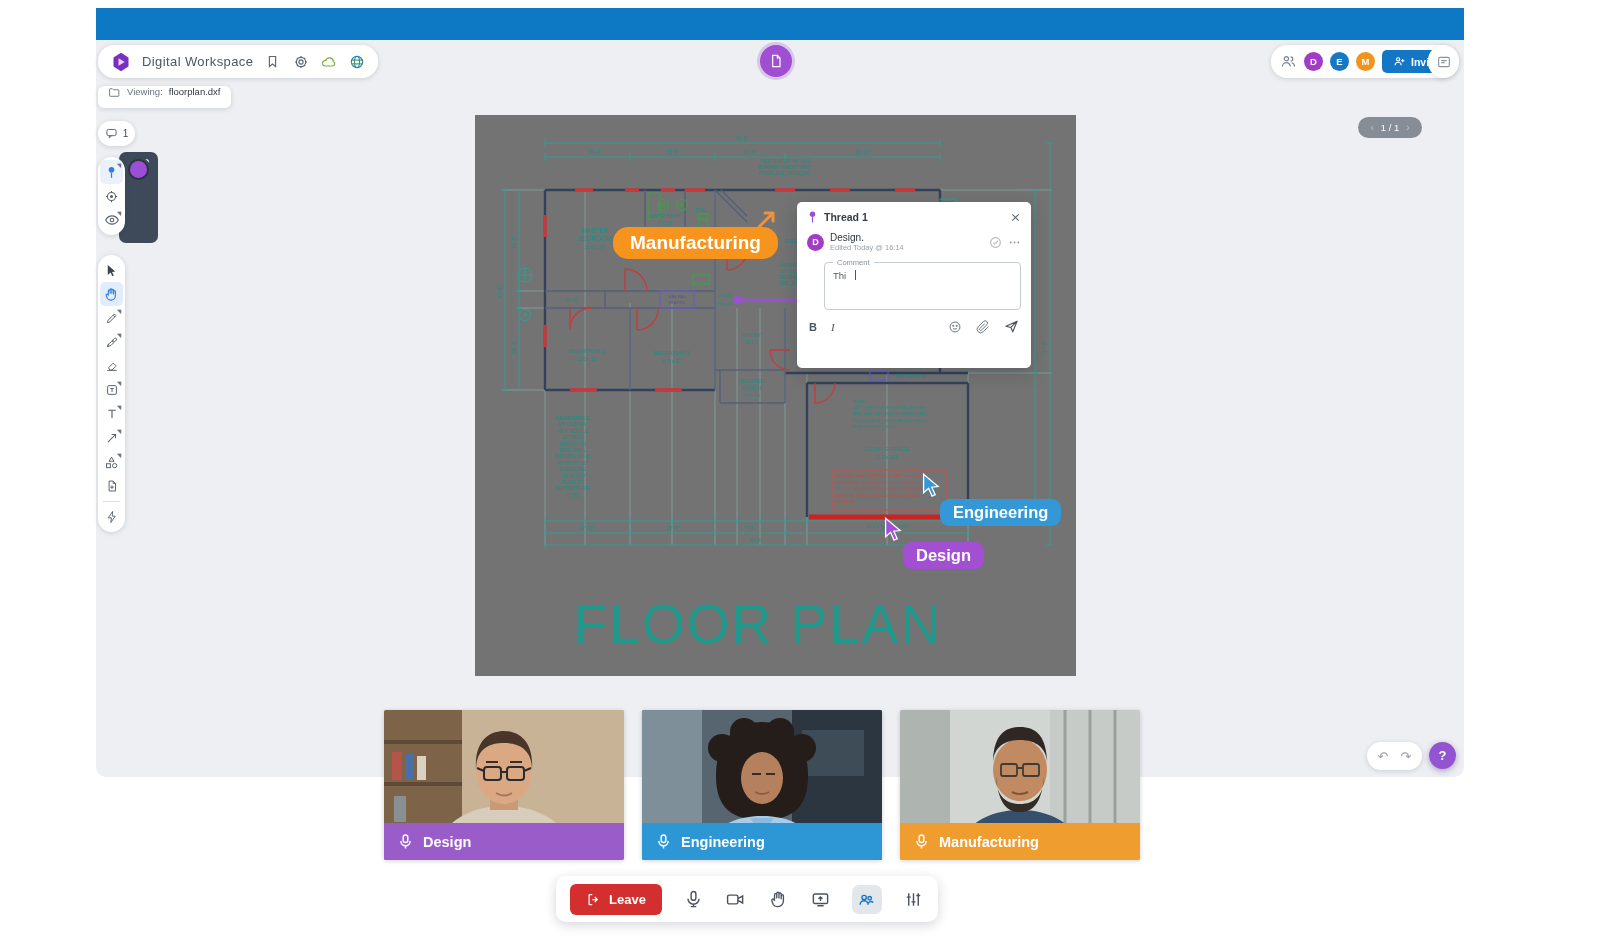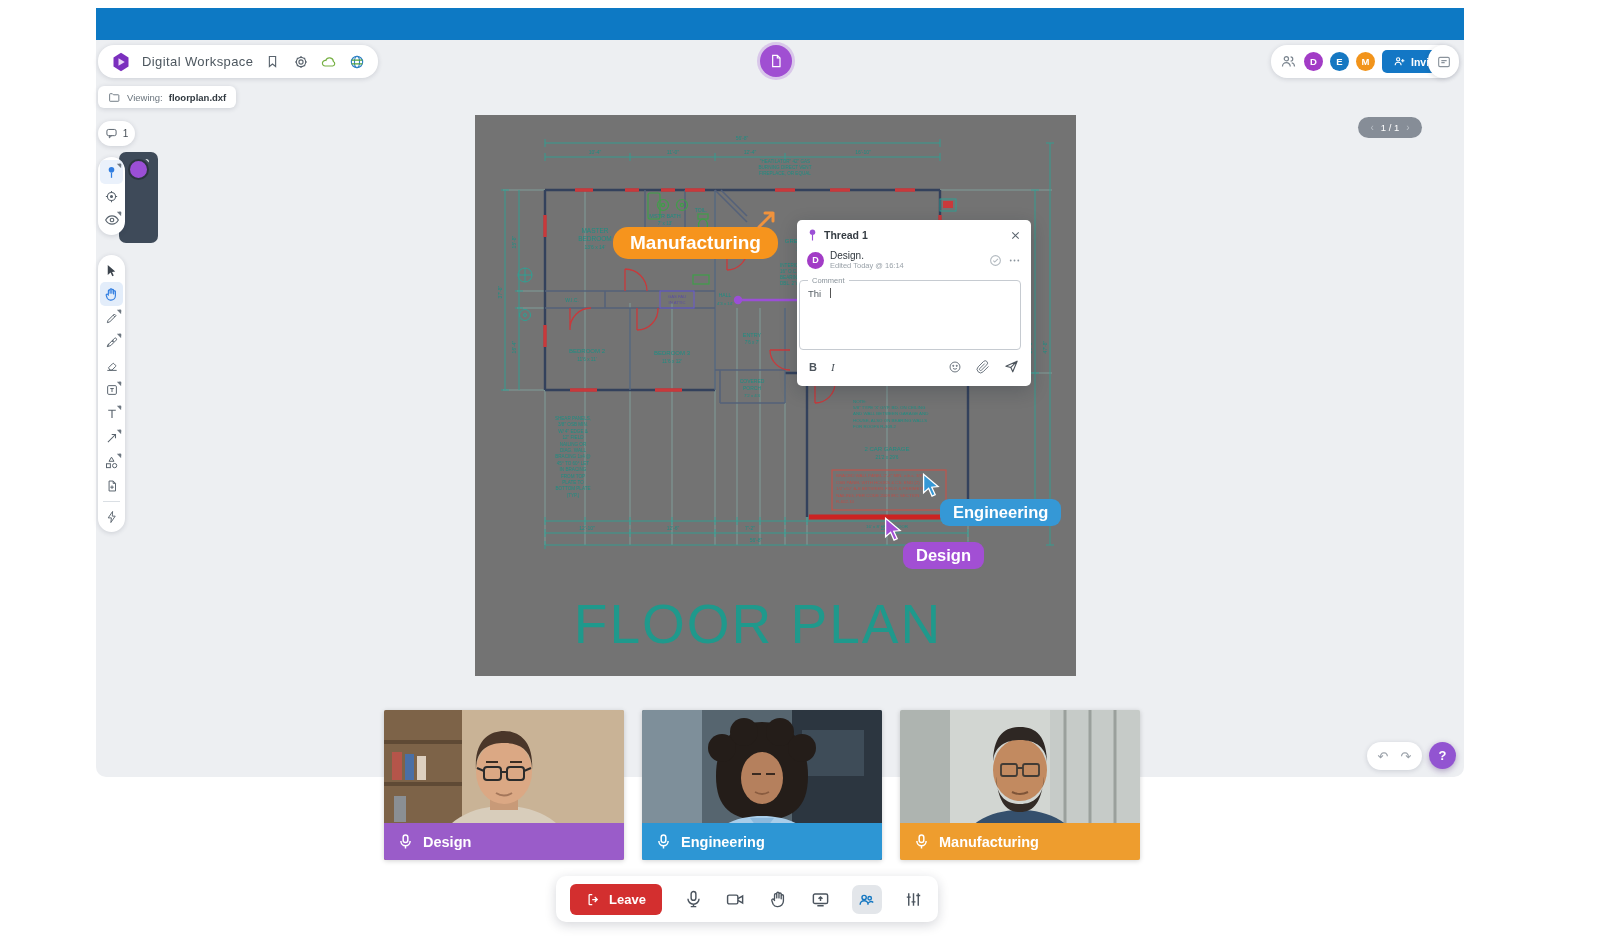--- a/index.html
+++ b/index.html
@@ -6,23 +6,23 @@
   html,body{width:1600px;height:947px;background:#fff;font-family:"Liberation Sans",sans-serif;overflow:hidden;position:relative}
   .card{position:absolute;background:#fff;border-radius:16px;box-shadow:0 1px 5px rgba(30,40,60,.16)}
   
   .topbar{position:absolute;left:96px;top:8px;width:1368px;height:32px;background:#0d79c4}
   .canvas{position:absolute;left:96px;top:40px;width:1368px;height:737px;background:#edeff2;border-radius:0 0 10px 10px}
   
   .header-card{left:98px;top:45px;height:33px;display:flex;align-items:center;gap:11px;padding:0 13px;z-index:8}
   .logo{width:20px;height:22px}
   .app-title{font-size:13px;color:#4d575f;letter-spacing:.4px;white-space:nowrap}
   .hicon{width:17px;height:17px;display:flex;align-items:center;justify-content:center}
-  .viewing-chip{left:98px;top:86px;height:22px;border-radius:6px;display:flex;align-items:center;gap:6px;padding:0 10px;z-index:8}
+  .viewing-chip{left:98px;top:86px;height:22px;border-radius:6px;display:flex;gap:6px;padding:0 10px;z-index:8}
   .viewing-chip .vlabel{font-size:9.5px;color:#6b757e}
-  .viewing-chip .vfile{font-size:9.5px;color:#30383f;font-weight:700}
+  .viewing-chip .vfile{font-size:9.5px;color:#30383f;font-weight:400}
   .presenter{position:absolute;left:760px;top:45px;width:32px;height:32px;border-radius:50%;background:#a04fd2;box-shadow:0 0 0 3px rgba(160,79,210,.25);display:flex;align-items:center;justify-content:center;z-index:8}
   .collab-card{left:1271px;top:45px;height:33px;display:flex;align-items:center;gap:7px;padding:0 9px;z-index:8}
   .avatar{width:19px;height:19px;border-radius:50%;color:#fff;font-size:9.5px;font-weight:700;display:flex;align-items:center;justify-content:center}
   .invite-btn{background:#1377c5;color:#fff;border:none;border-radius:5px;height:23px;padding:0 11px;font-size:10.5px;font-weight:700;display:flex;align-items:center;gap:5px;font-family:inherit}
   .panel-btn{left:1428px;top:45px;width:31px;height:33px;display:flex;align-items:center;justify-content:center;z-index:8}
   
   .comment-count{left:98px;top:121px;width:37px;height:25px;display:flex;align-items:center;justify-content:center;gap:5px;font-size:10px;color:#424a52;z-index:8}
   .tool-card{left:98px;width:27px;display:flex;flex-direction:column;align-items:center;padding:3px 0;z-index:8}
   .tc-top{top:157px}
   .tc-main{top:255px}
@@ -40,29 +40,29 @@
   
   .plan{position:absolute;left:475px;top:115px;width:601px;height:561px;background:#737373;z-index:2}
   svg text{font-family:"Liberation Sans",sans-serif}
   
   .user-label{position:absolute;color:#fff;font-weight:700;border-radius:9px;z-index:6;white-space:nowrap}
   .lbl-manufacturing{left:613px;top:227px;background:#f6941d;font-size:19px;padding:5px 17px;border-radius:15px}
   .lbl-engineering{left:940px;top:499px;background:#3598d6;font-size:16.5px;padding:4px 13px}
   .lbl-design{left:903px;top:542px;background:#a24fd4;font-size:16.5px;padding:4px 13px}
   .cursor{position:absolute;z-index:7}
   
-  .thread{position:absolute;left:797px;top:220px;width:234px;height:166px;background:#fff;border-radius:5px;box-shadow:0 5px 18px rgba(20,30,45,.22);z-index:9}
+  .thread{position:absolute;left:797px;top:202px;width:234px;height:166px;background:#fff;border-radius:5px;box-shadow:0 5px 18px rgba(20,30,45,.22);z-index:9}
   .thread-head{display:flex;align-items:center;gap:6px;padding:8px 10px 6px 10px}
   .thread-title{font-size:10.5px;font-weight:700;color:#353c43;flex:1}
   .thread-author{display:flex;align-items:center;gap:6px;padding:2px 10px 6px 10px}
   .t-avatar{width:17px;height:17px;border-radius:50%;background:#a23cc6;color:#fff;font-size:9px;font-weight:700;display:flex;align-items:center;justify-content:center}
   .t-name{font-size:10px;font-weight:400;color:#2f363d;line-height:1.1}
   .t-edited{font-size:7.5px;color:#9aa2a9;line-height:1.2}
   .t-spacer{flex:1}
-  .comment-box{position:relative;margin:4px 10px 0 2px;height:70px;border:1px solid #c6cbd1;border-radius:4px}
+  .comment-box{position:relative;margin:4px 10px 0 27px;height:48px;border:1px solid #c6cbd1;border-radius:4px}
   .comment-label{position:absolute;top:-5px;left:8px;background:#fff;padding:0 4px;font-size:7.5px;color:#8a939b}
   .comment-value{font-size:9.5px;color:#555d64;padding:7px 8px;display:inline-block}
   .caret{display:inline-block;width:1px;height:10px;background:#555;vertical-align:middle;margin-left:1px}
   .thread-tools{display:flex;align-items:center;gap:14px;padding:9px 12px}
   .fmt{font-size:11px;color:#4c545c}
   .fmt.it{font-style:italic;font-family:"Liberation Serif",serif}
   
   .undo-card{left:1367px;top:742px;width:55px;height:28px;display:flex;align-items:center;justify-content:center;gap:12px;color:#9aa1a9;font-size:13px;z-index:8}
   .help-fab{position:absolute;left:1429px;top:742px;width:27px;height:27px;border-radius:50%;background:#9254d1;color:#fff;font-size:13px;font-weight:700;display:flex;align-items:center;justify-content:center;box-shadow:0 2px 6px rgba(60,20,110,.35);z-index:8}
   

